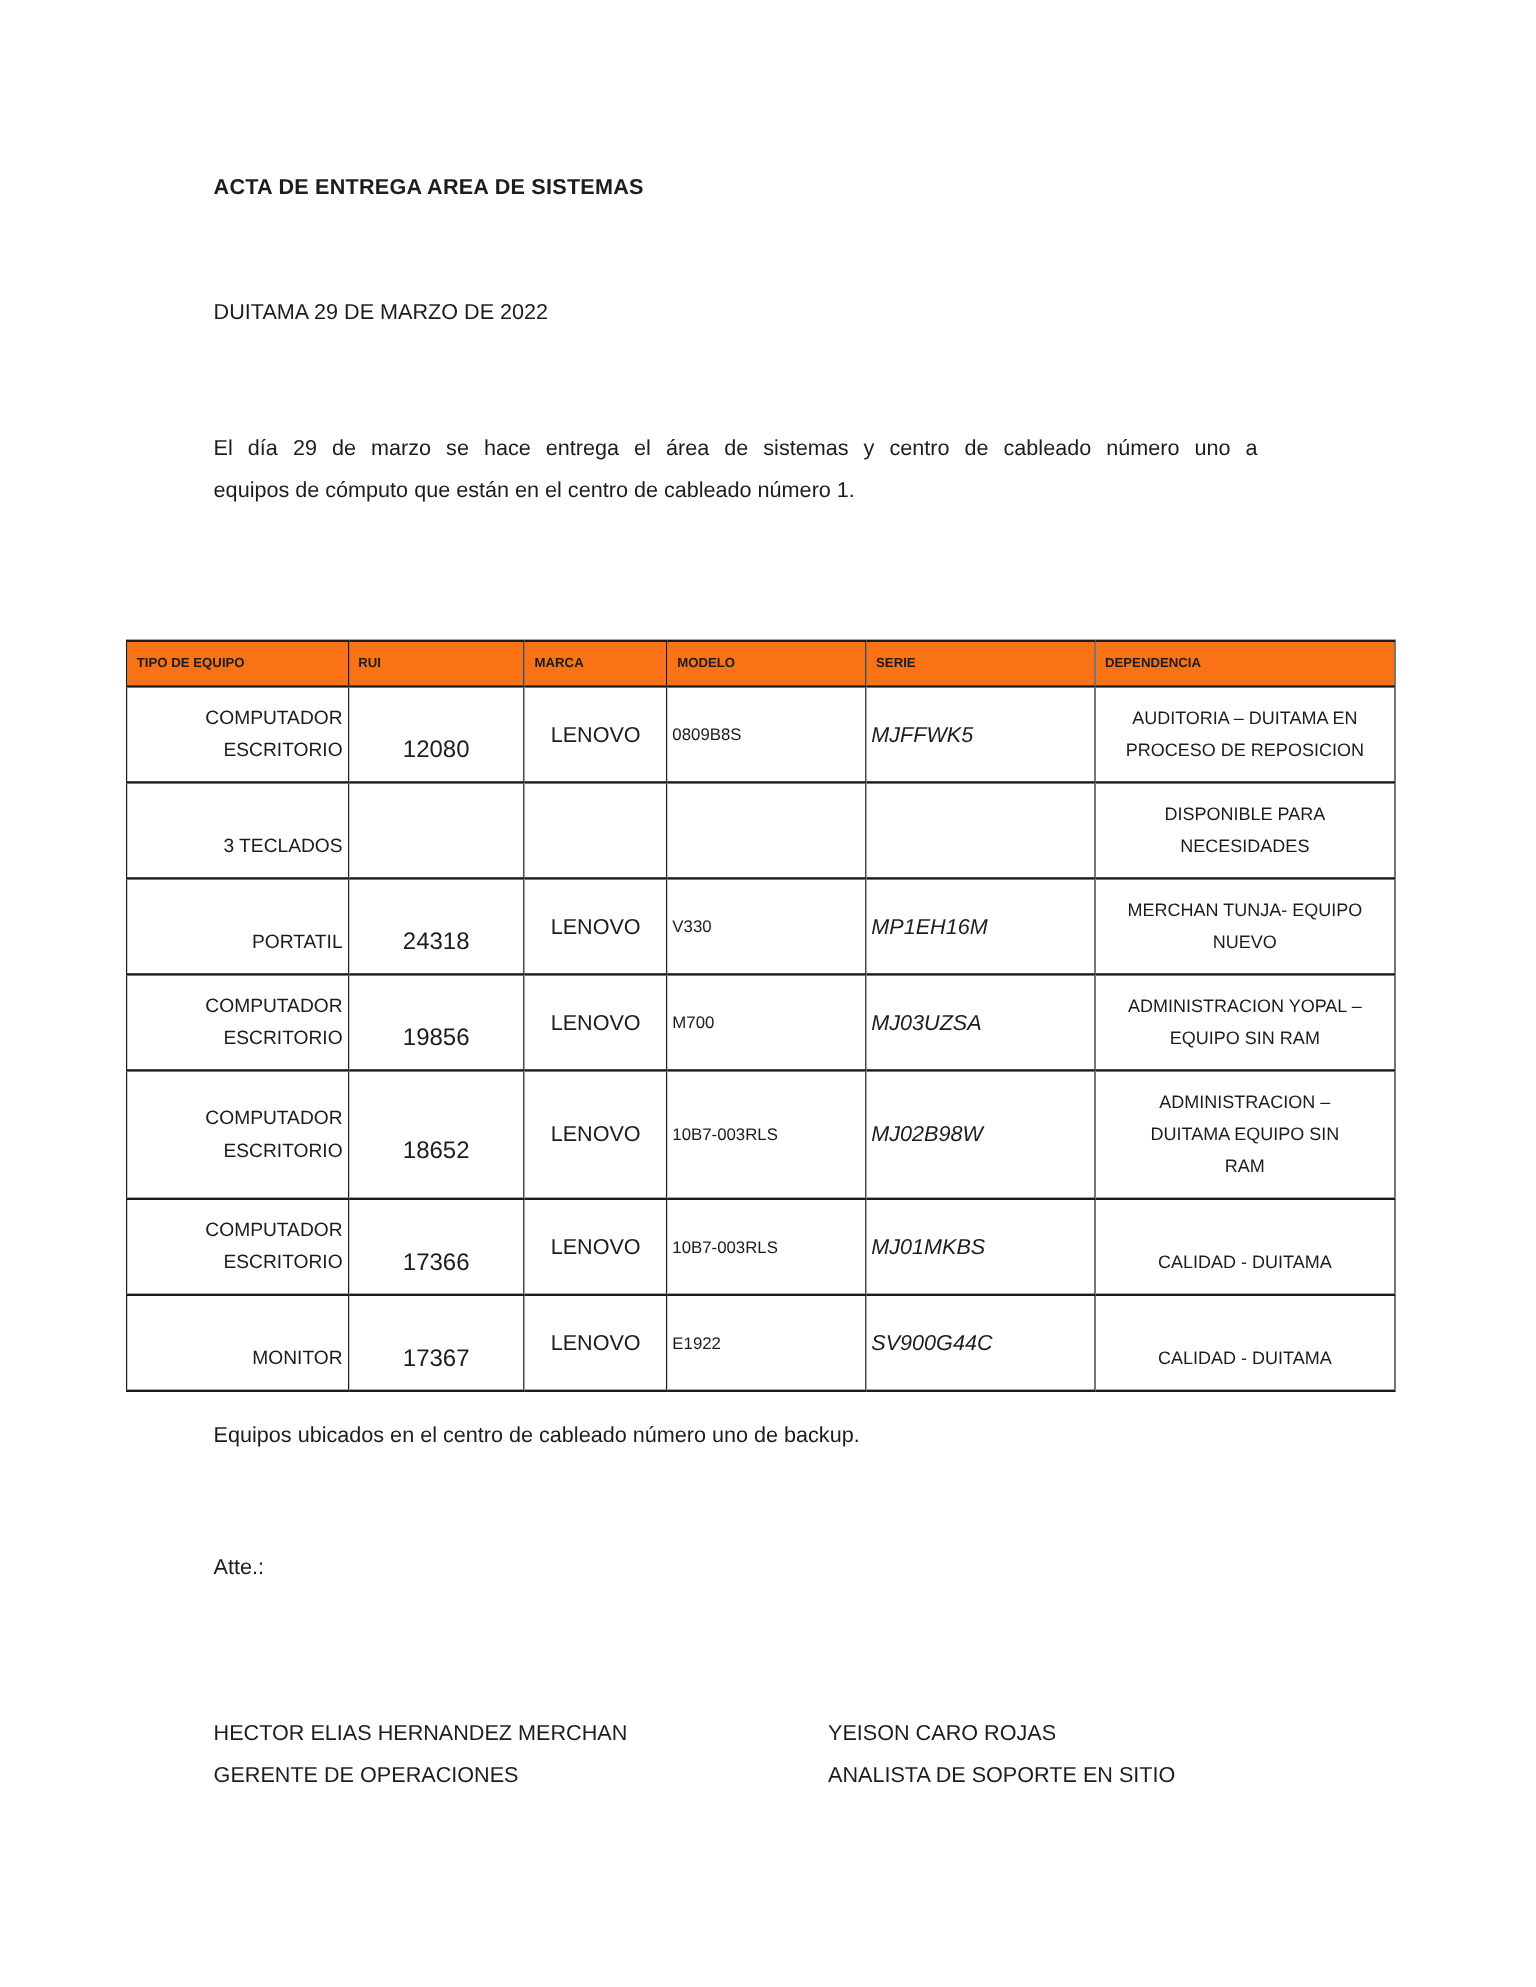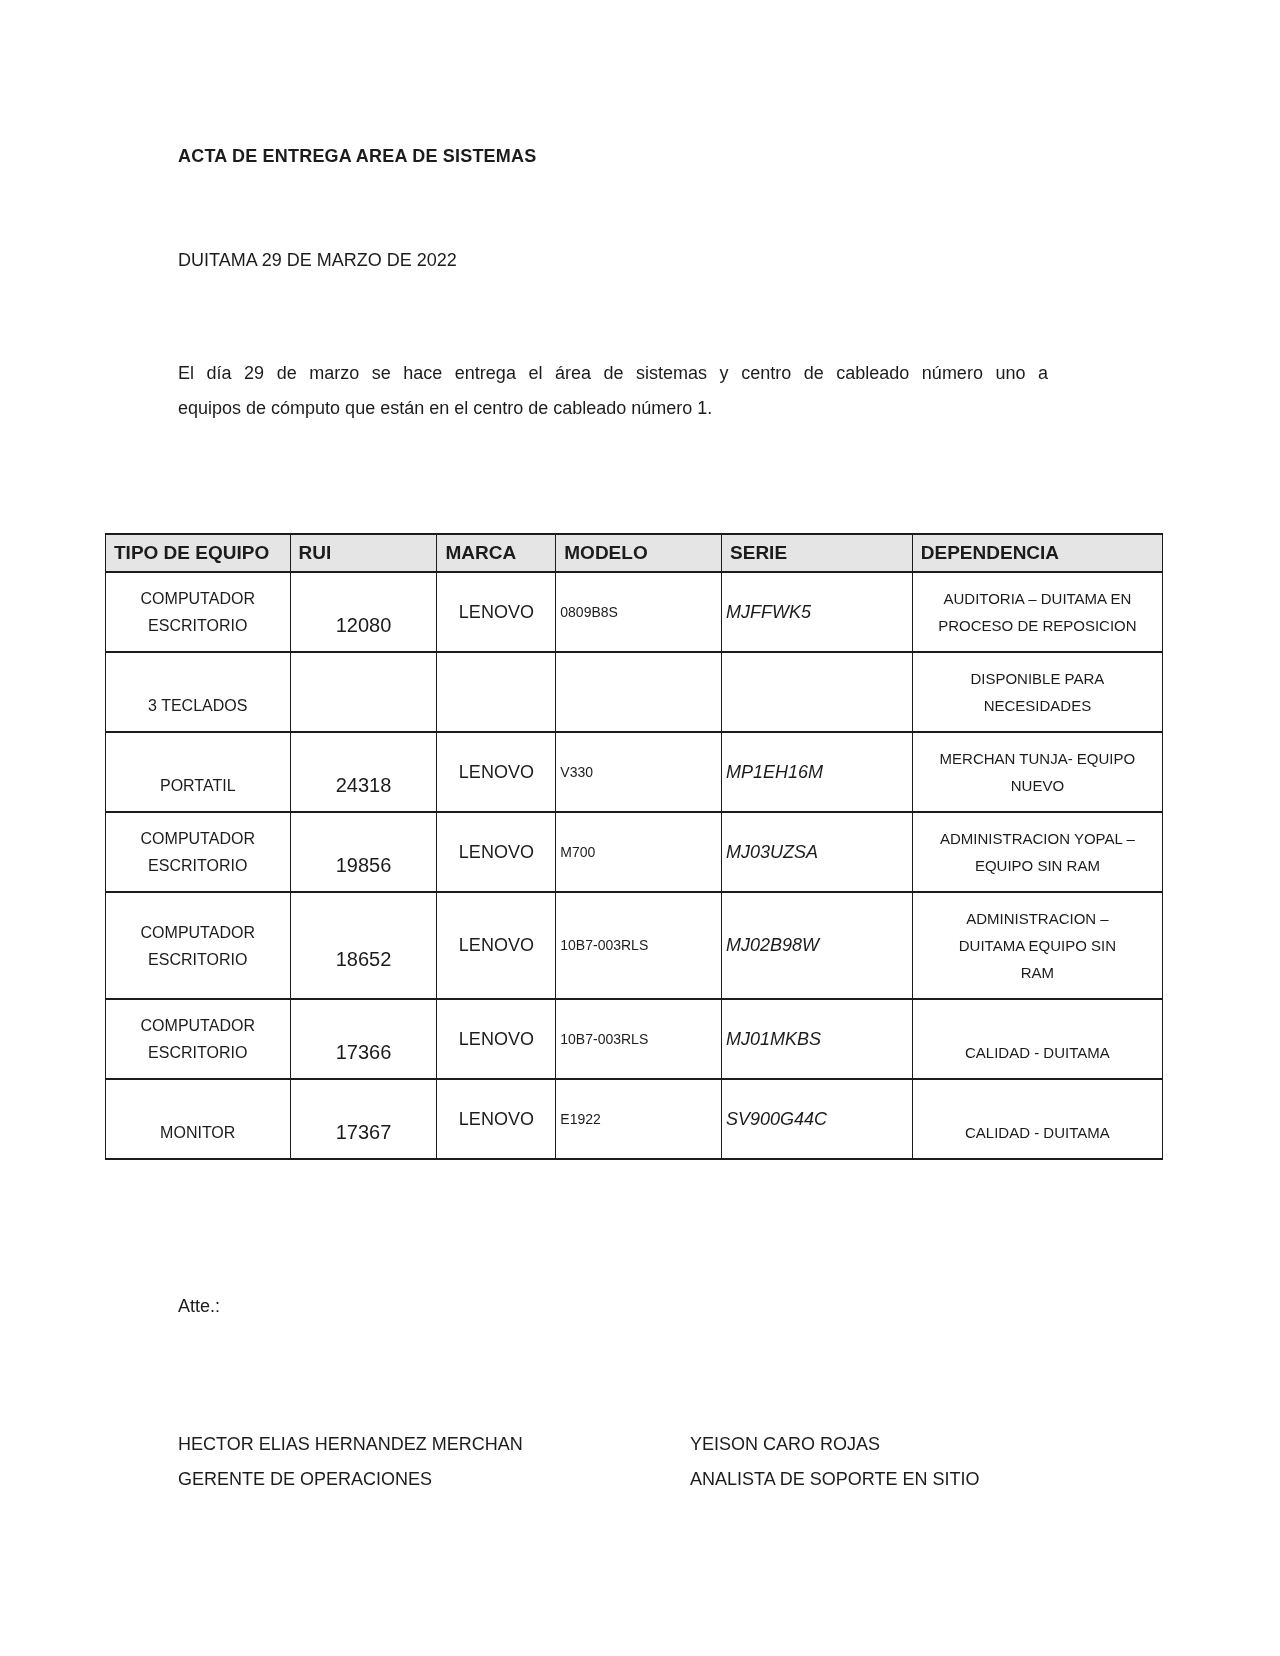--- a/index.html
+++ b/index.html
@@ -53,42 +53,42 @@
   }
   table.equip th, table.equip td {
     border-top: 2px solid #1c1c1c;
     border-bottom: 2px solid #1c1c1c;
     border-left: 1px solid #1c1c1c;
     border-right: 1px solid #1c1c1c;
     vertical-align: middle;
     overflow: hidden;
   }
   table.equip th {
-    background: #e5e5e5;
-    font-size: 19px;
+    background: #f97316;
+    font-size: 11px;
     font-weight: bold;
     text-align: left;
     padding: 5px 8px;
     line-height: 26px;
     white-space: nowrap;
   }
   table.equip td {
     padding: 12px 4px;
     line-height: 27px;
   }
   td .line { min-height: 27px; white-space: nowrap; }
 
   .col-tipo        { width: 177px; }
   .col-rui         { width: 141px; }
   .col-marca       { width: 114px; }
   .col-modelo      { width: 159px; }
   .col-serie       { width: 183px; font-style: italic; }
   .col-dependencia { width: 240px; }
 
-  td.col-tipo        { text-align: center; font-size: 16px; }
+  td.col-tipo        { text-align: right; font-size: 16px; }
   td.col-rui         { text-align: center; font-size: 20px; }
   td.col-marca       { text-align: center; font-size: 18px; }
   td.col-modelo      { text-align: left;   font-size: 14px; padding-left: 10px; }
   td.col-serie       { text-align: left;   font-size: 18px; padding-left: 10px; }
   td.col-dependencia { text-align: center; font-size: 15px; }
 
   .backup-note {
     top: 1186px;
     left: 178px;
     font-size: 18px;
@@ -300,20 +300,21 @@
             </td>
             <td class="col-dependencia">
               <div class="line"></div>
               <div class="line">CALIDAD - DUITAMA</div>
             </td>
           </tr>
         </tbody>
     </table>
   </div>
 
+  <div class="abs backup-note">Equipos ubicados en el centro de cableado número uno de backup.</div>
 
   <div class="abs atte">Atte.:</div>
 
   <div class="abs sig sig-right">
     <div>YEISON CARO ROJAS</div>
     <div>ANALISTA DE SOPORTE EN SITIO</div>
   </div>
 
   <div class="abs sig sig-left">
     <div>HECTOR ELIAS HERNANDEZ MERCHAN</div>

